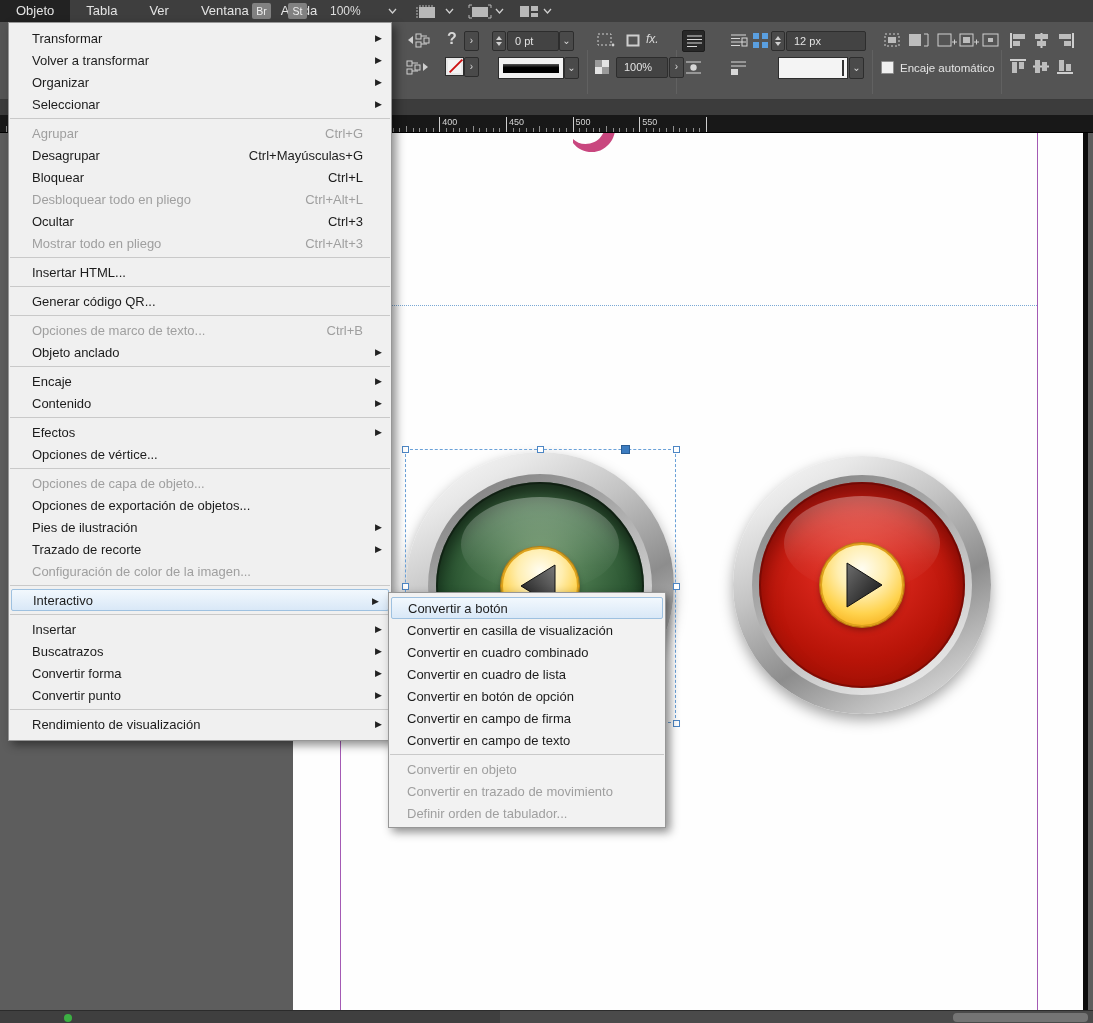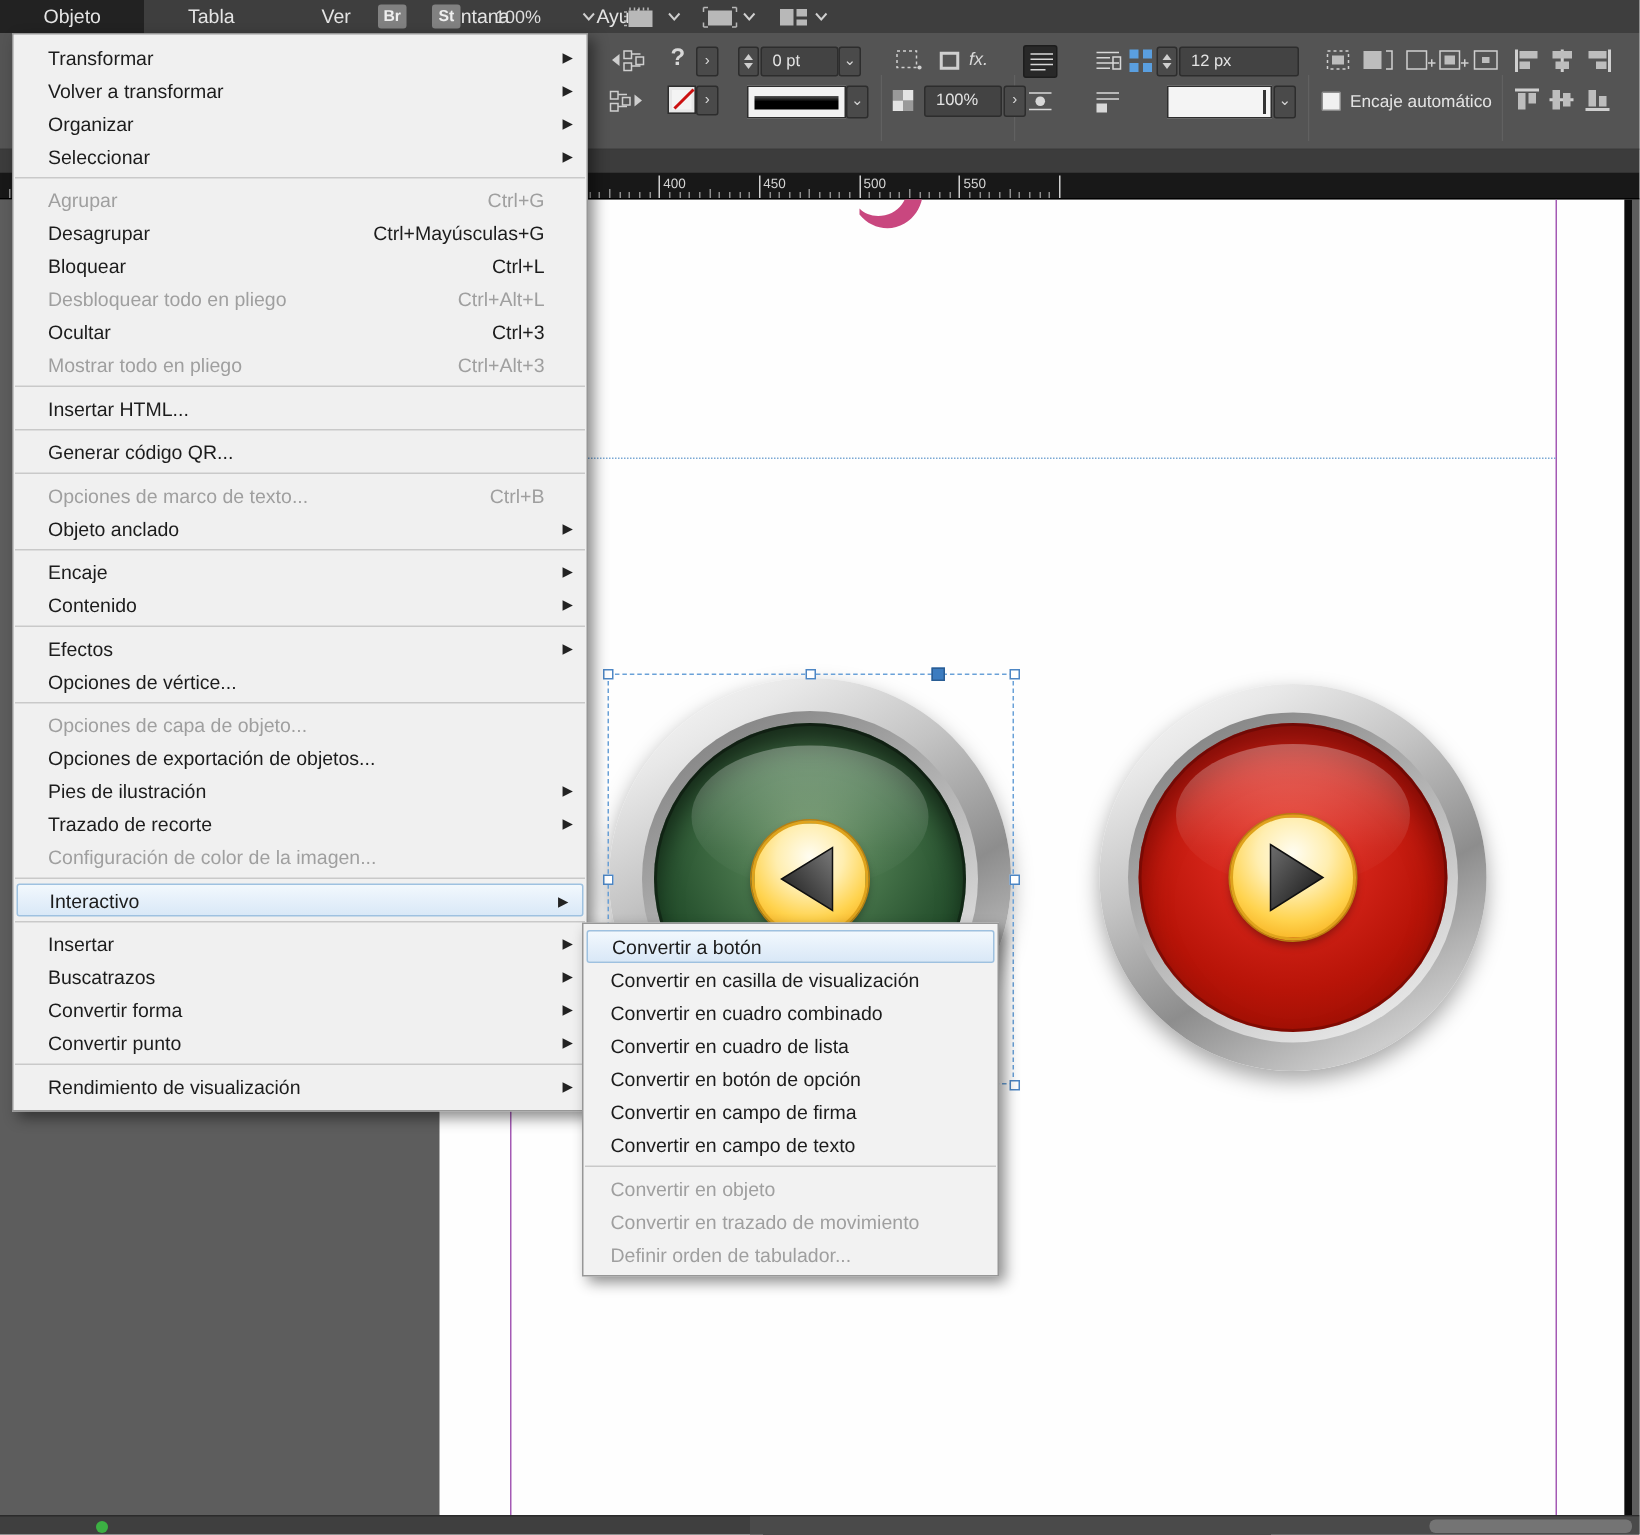--- a/index.html
+++ b/index.html
@@ -4,24 +4,24 @@
 <style>
   * { margin:0; padding:0; box-sizing:border-box; }
   html,body { width:1093px; height:1023px; }
   body { position:relative; overflow:hidden; background:#5d5d5d;
          font-family:"Liberation Sans", sans-serif; }
 
   
   .menubar { position:absolute; top:0; left:0; width:1093px; height:22px;
              background:#3e3e3e; color:#e4e4e4; font-size:13px; z-index:45; }
   .mb-items { display:flex; height:22px; }
-  .mb-item { padding:0 29px; line-height:22px; cursor:default; }
+  .mb-item { padding:0 16px; line-height:22px; cursor:default; }
   .mb-item.active { background:#222; }
   .mb-chip { position:absolute; top:3px; width:19px; height:16px; background:#818181;
-             color:#efefef; font-size:10.5px; font-weight:bold; text-align:center;
+             color:#efefef; font-size:10.5px; font-weight:normal; text-align:center;
              line-height:16px; border-radius:2px; }
   .mb-zoom { position:absolute; top:0; line-height:22px; font-size:12px; color:#dedede; }
   .mb-chevron { position:absolute; top:8px; width:9px; height:6px; }
   .mb-icon { position:absolute; top:4px; }
 
   
   .controlbar { position:absolute; top:22px; left:0; width:1093px; height:78px;
                 background:#545454; border-bottom:1px solid #3a3a3a; }
   .cb-field { position:absolute; height:20px; background:#434343; border:1px solid #2d2d2d;
               border-radius:2px; color:#e3e3e3; font-size:11px; line-height:18px;
@@ -103,21 +103,21 @@
   .handle { position:absolute; width:7px; height:7px; background:#fff;
             border:1px solid #4d86c4; z-index:5; }
   .handle.solid { width:9px; height:9px; background:#3c7cc0; border:1px solid #2a5d94; }
 
   
   .menu-panel { position:absolute; left:8px; top:22px; width:384px; z-index:60;
       background:#f0f0f0; border:1px solid #979797; box-shadow:4px 4px 9px rgba(0,0,0,.45);
       padding:4px 0 5px; }
   .submenu-panel { position:absolute; left:388px; top:592px; width:278px; z-index:70;
       background:#f2f2f2; border:1px solid #979797; box-shadow:4px 4px 9px rgba(0,0,0,.45);
-      padding:4px 0 3px;margin-top:23px; }
+      padding:4px 0 3px; }
   .menu-item { position:relative; display:flex; align-items:center; height:22px;
       padding:0 10px 0 23px; font-size:13px; color:#1c1c1c; cursor:default; }
   .submenu-panel .menu-item { padding-left:18px; }
   .menu-item.disabled { color:#9f9f9f; }
   .menu-item .mi-shortcut { margin-left:auto; margin-right:18px; }
   .menu-item .mi-arrow { position:absolute; right:9px; top:6px; font-size:9px; color:#222; }
   .menu-item.highlighted { background:linear-gradient(#f2f8fd,#d9e8f7);
       border:1px solid #9ec1e0; border-radius:2px; margin:0 2px;
       padding-left:21px; }
   .submenu-panel .menu-item.highlighted { padding-left:16px; }

